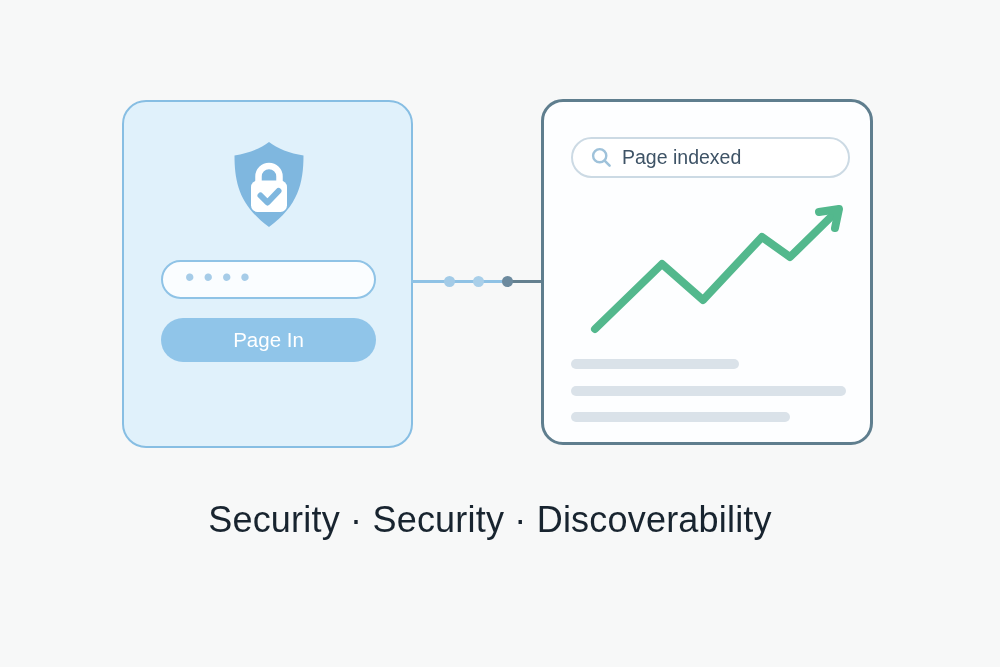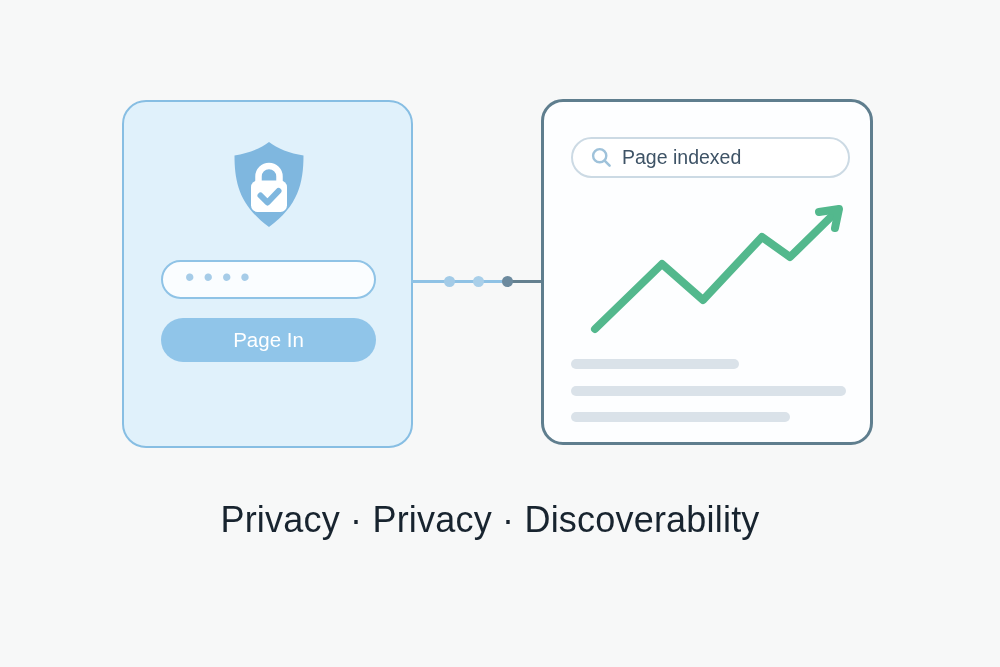--- a/index.html
+++ b/index.html
@@ -178,15 +178,15 @@
     <svg class="trend-svg" viewBox="0 0 326 340">
       <path d="M51 227 L118 162 L159 198 L218 135 L246 155 L294 108" fill="none" stroke="#53b88d" stroke-width="8" stroke-linecap="round" stroke-linejoin="round"></path>
       <path d="M275 110 L295 107 L291 126" fill="none" stroke="#53b88d" stroke-width="8" stroke-linecap="round" stroke-linejoin="round"></path>
     </svg>
 
     <div class="skel s1"></div>
     <div class="skel s2"></div>
     <div class="skel s3"></div>
   </div>
 
-  <div class="tagline">Privacy · Privacy · Discoverability</div>
+  <div class="tagline">Security · Security · Discoverability</div>
 
 </div>
 
 </body></html>

